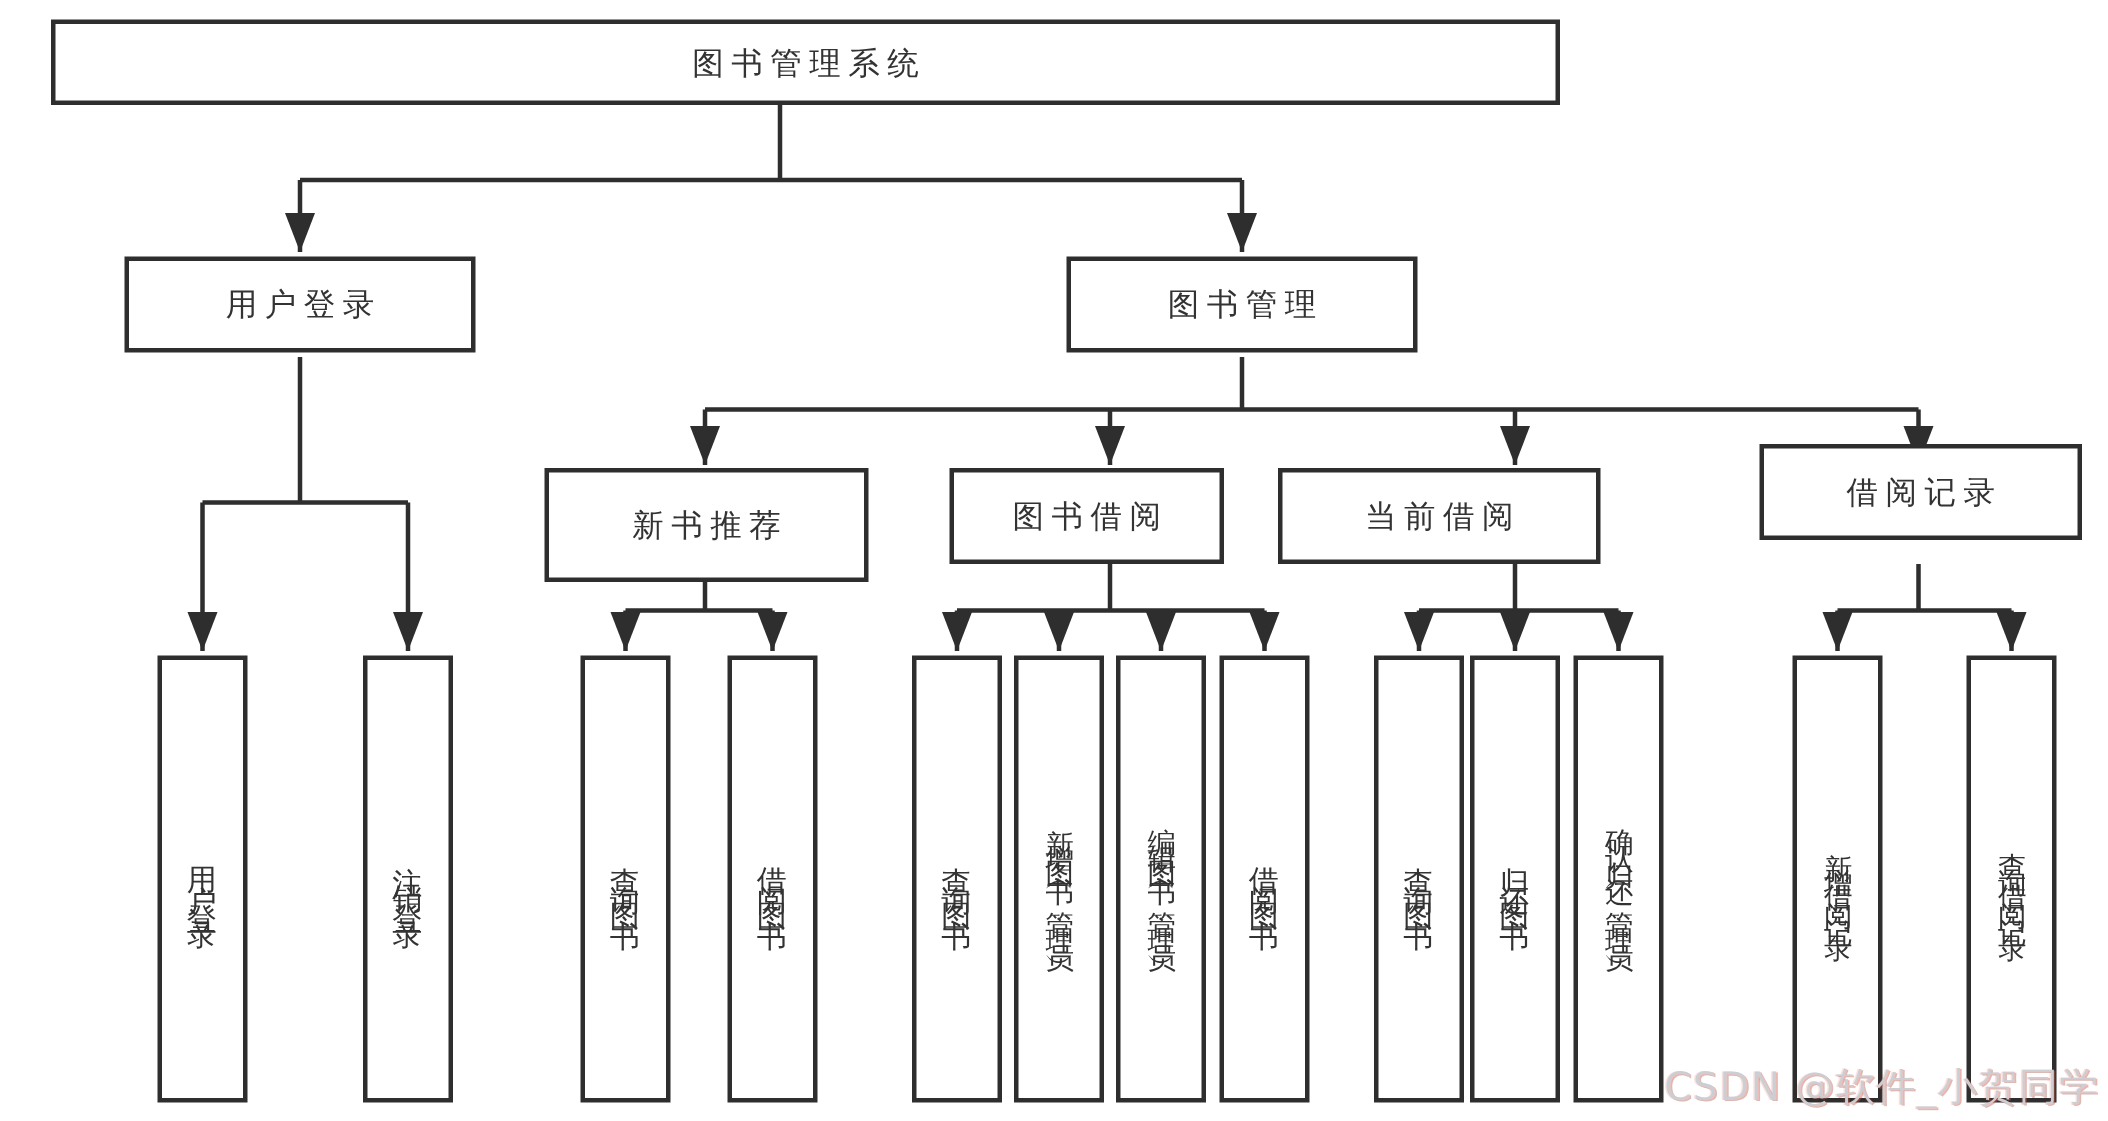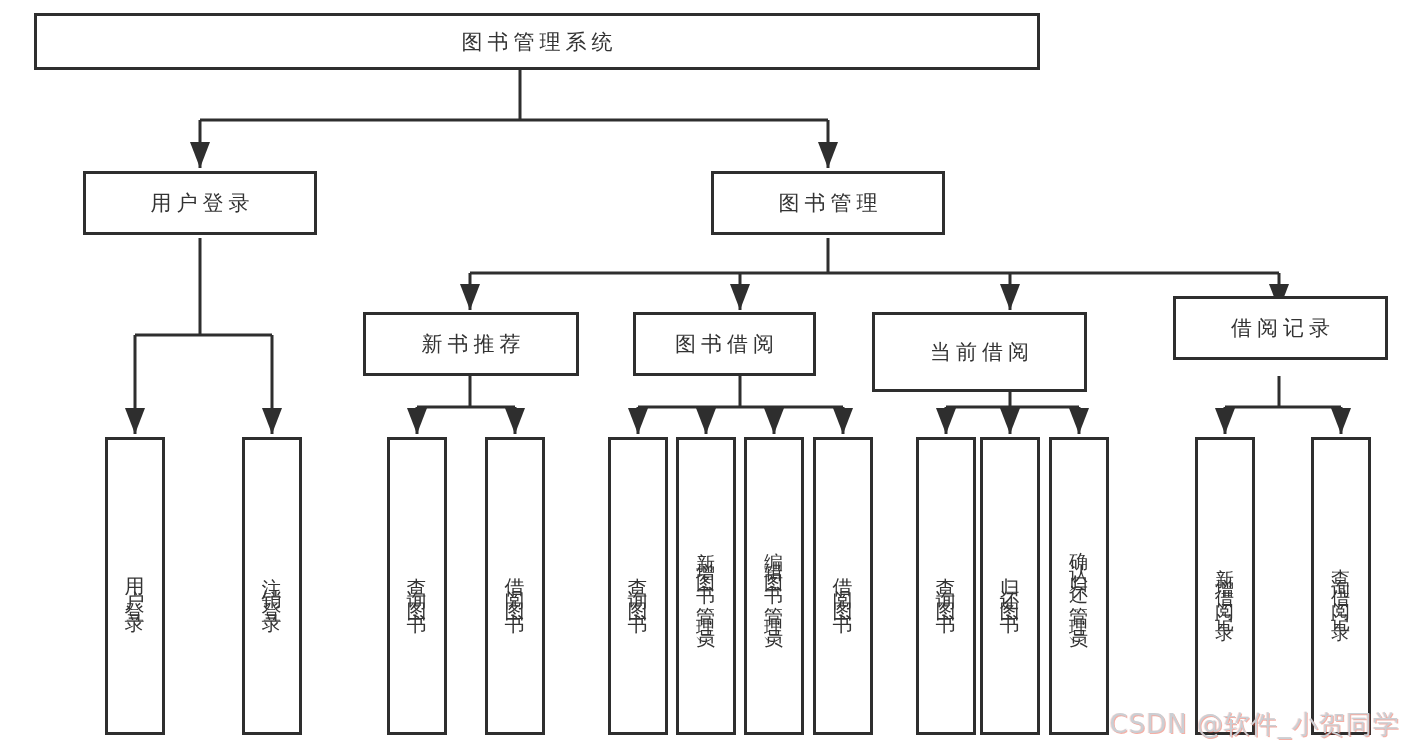--- a/index.html
+++ b/index.html
@@ -40,23 +40,23 @@
     font-size: 20px;
     line-height: 1;
     letter-spacing: 12px;
     white-space: nowrap;
   }
   .leaf.long .vtext { letter-spacing: 11px; font-size: 19px; }
   
   .n-root   { left: 14px;   top: 13px;  width: 1006px; height: 57px; margin-left: 20px; }
   .n-l2a    { left: 83px;   top: 171px; width: 234px;  height: 64px; }
   .n-l2b    { left: 711px;  top: 171px; width: 234px;  height: 64px; }
-  .n-l3a    { left: 363px;  top: 312px; width: 216px;  height: 64px; }
+  .n-l3a    { left: 363px;  top: 312px; width: 216px;  height: 76px; }
   .n-l3b    { left: 633px;  top: 312px; width: 183px;  height: 64px; }
-  .n-l3c    { left: 872px;  top: 312px; width: 215px;  height: 80px; }
+  .n-l3c    { left: 852px;  top: 312px; width: 215px;  height: 64px; }
   .n-l3d    { left: 1173px; top: 296px; width: 215px;  height: 64px; }
   .leaf     { top: 437px; width: 60px; height: 298px; }
   .f1  { left: 105px;  }
   .f2  { left: 242px;  }
   .f3  { left: 387px;  }
   .f4  { left: 485px;  }
   .f5  { left: 608px;  }
   .f6  { left: 676px;  }
   .f7  { left: 744px;  }
   .f8  { left: 813px;  }

